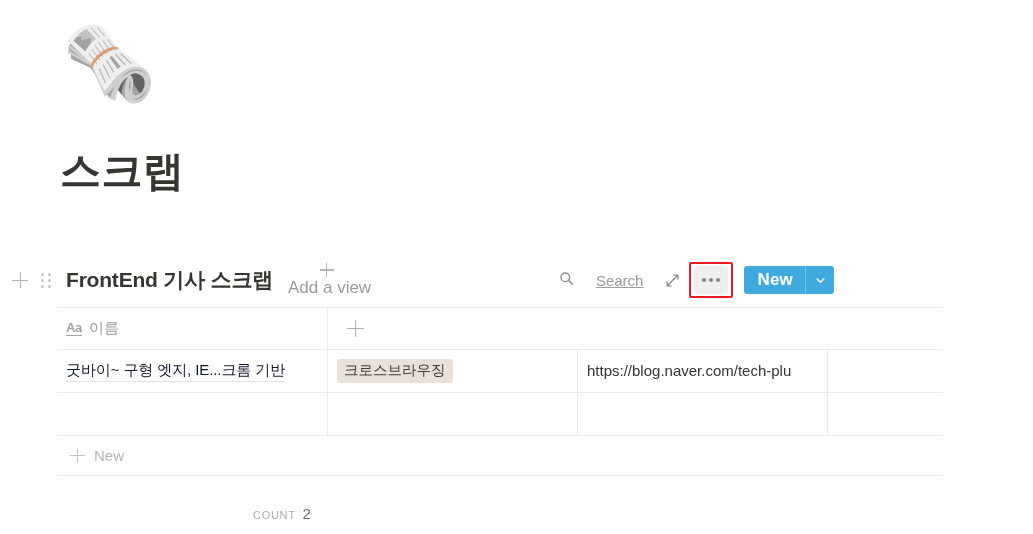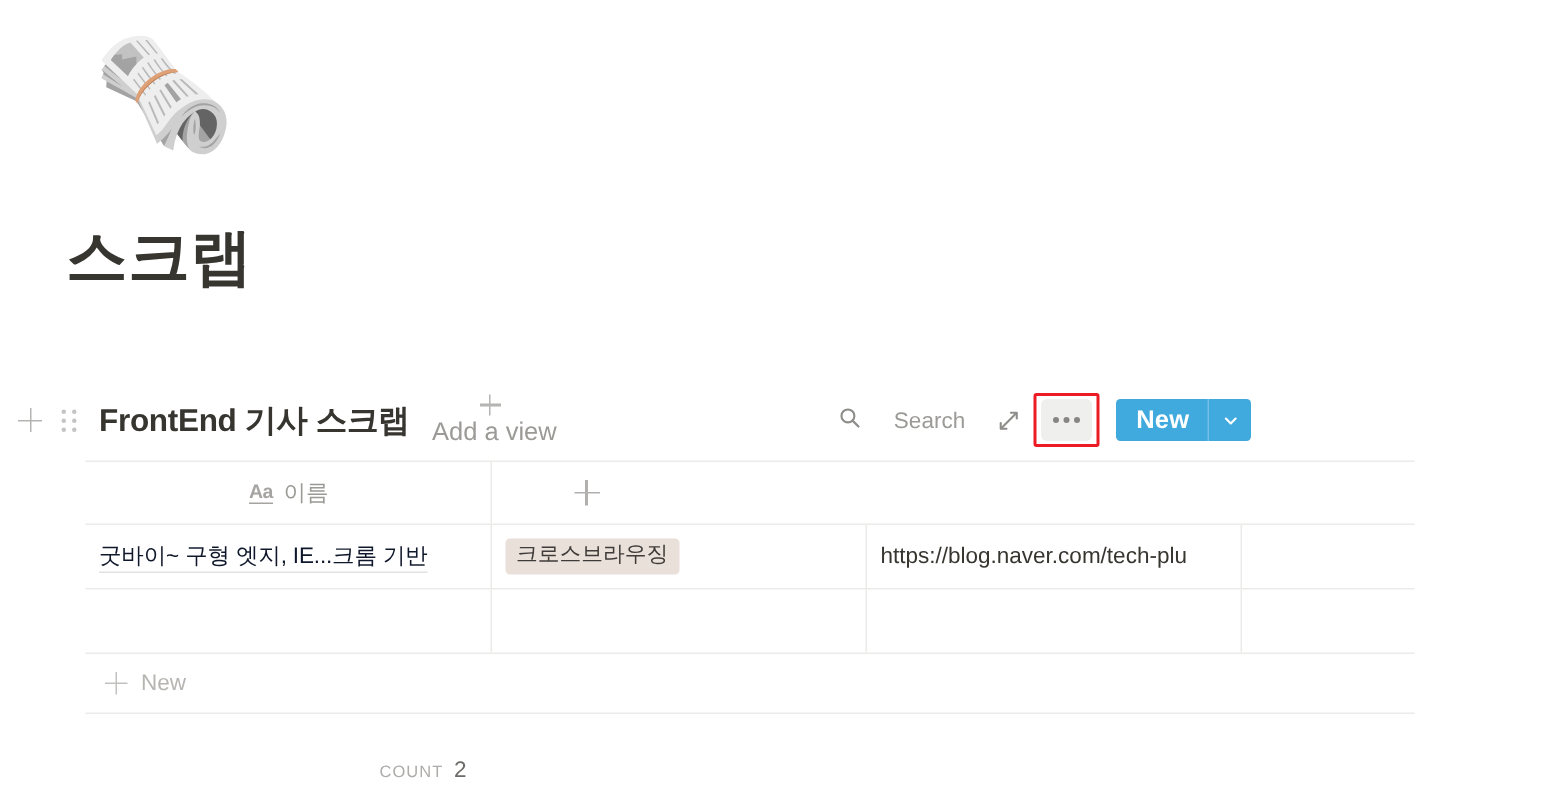--- a/index.html
+++ b/index.html
@@ -24,21 +24,21 @@
     top: 18px;
     width: 92px;
     height: 92px;
     line-height: 92px;
     font-size: 76px;
     text-align: center;
     user-select: none;
   }
   .page-title {
     position: absolute;
-    left: 44px;
+    left: 60px;
     top: 148px;
     font-size: 41px;
     font-weight: bold;
     letter-spacing: 0.5px;
     color: #37352f;
     line-height: 1.15;
     margin: 0;
   }
 
   
@@ -137,21 +137,21 @@
     align-items: center;
   }
   .search-btn {
     display: flex;
     align-items: center;
     color: #9b9a97;
     font-size: 15px;
     padding: 3px 4px;
     border-radius: 3px;
   }
-  .search-btn .label { margin-left: 22px; }
+  .search-btn .label { margin-left: 22px; text-decoration: underline; }
   .icon-expand {
     margin-left: 14px;
     width: 22px;
     height: 22px;
     display: flex;
     align-items: center;
     justify-content: center;
     border-radius: 3px;
   }
   .more-wrap {
@@ -238,21 +238,21 @@
     display: flex;
     align-items: center;
     padding: 0 8px 0 9px;
     overflow: hidden;
     white-space: nowrap;
   }
   .c1 { width: 271px; }
   .c2 { width: 250px; }
   .c3 { width: 250px; }
   .c4 { width: 115px; border-right: none; }
-  .trow.head .tcell { height: 41px; justify-content: center; }
+  .trow.head .tcell { height: 41px; }
 
   .col-head {
     display: flex;
     align-items: center;
     color: #9b9a97;
     font-size: 15px;
   }
   .col-head .ci { margin-right: 7px; display: flex; align-items: center; }
   .aa-icon {
     font-size: 13px;

